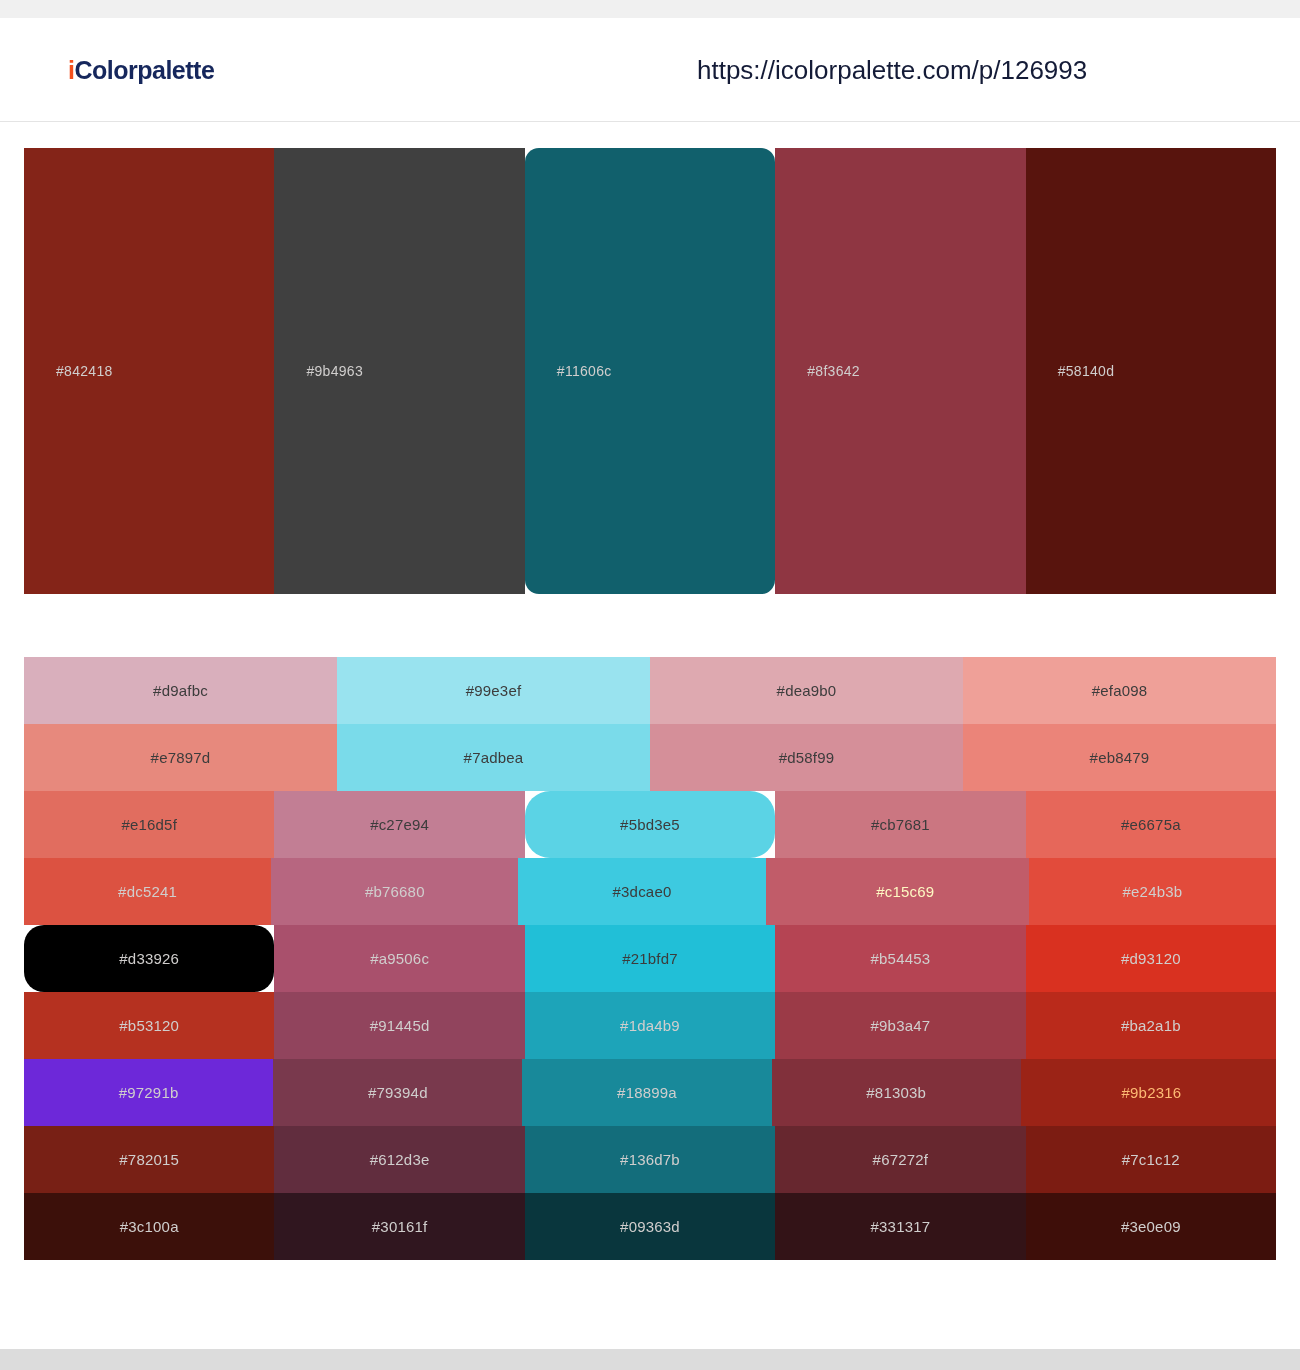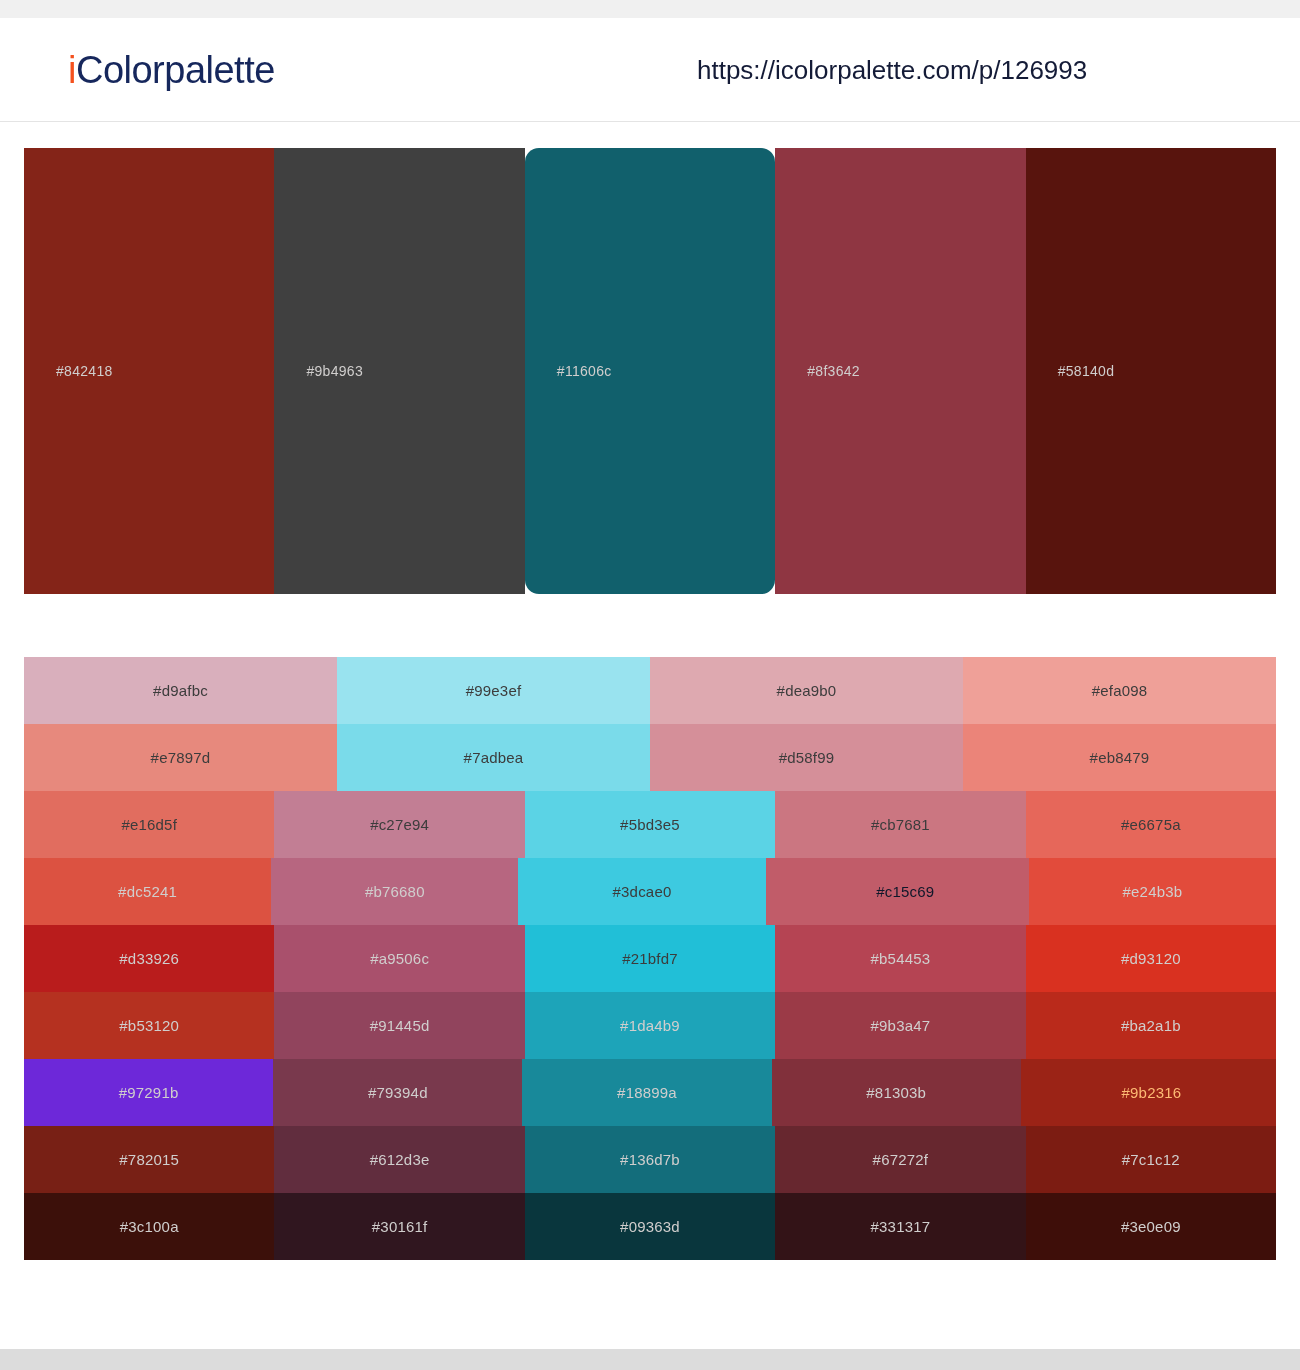--- a/index.html
+++ b/index.html
@@ -33,22 +33,22 @@
     height: 104px;
     background: #ffffff;
     border-bottom: 1px solid #e4e4e4;
     box-sizing: border-box;
   }
   .logo {
     position: absolute;
     left: 68px;
     top: 50%;
     transform: translateY(-50%);
-    font-size: 38px;
-    font-weight: normal;
+    font-size: 25px;
+    font-weight: bold;
     letter-spacing: -0.5px;
     white-space: nowrap;
   }
   .logo .logo-i { color: #f4511e; }
   .logo .logo-rest { color: #16275c; }
 
   .page-url {
     position: absolute;
     left: 697px;
     top: 50%;
@@ -159,33 +159,33 @@
     </div>
     <div class="shade-row">
       <div class="shade-cell" style="background: rgb(231, 137, 125); color: rgb(60, 60, 60);">#e7897d</div>
       <div class="shade-cell" style="background: rgb(122, 219, 234); color: rgb(60, 60, 60);">#7adbea</div>
       <div class="shade-cell" style="background: rgb(213, 143, 153); color: rgb(60, 60, 60);">#d58f99</div>
       <div class="shade-cell" style="background: rgb(235, 132, 121); color: rgb(60, 60, 60);">#eb8479</div>
     </div>
     <div class="shade-row">
       <div class="shade-cell" style="background: rgb(225, 109, 95); color: rgb(60, 60, 60);">#e16d5f</div>
       <div class="shade-cell" style="background: rgb(194, 126, 148); color: rgb(60, 60, 60);">#c27e94</div>
-      <div class="shade-cell" style="background: rgb(91, 211, 229); color: rgb(60, 60, 60);">#5bd3e5</div>
+      <div class="shade-cell" style="background: rgb(91, 211, 229); color: rgb(60, 60, 60); border-radius: 25px;">#5bd3e5</div>
       <div class="shade-cell" style="background: rgb(203, 118, 129); color: rgb(60, 60, 60);">#cb7681</div>
       <div class="shade-cell" style="background: rgb(230, 103, 90); color: rgb(60, 60, 60);">#e6675a</div>
     </div>
     <div class="shade-row">
       <div class="shade-cell" style="background: rgb(220, 82, 65); color: rgb(208, 206, 205);">#dc5241</div>
       <div class="shade-cell" style="background: rgb(183, 102, 128); color: rgb(208, 206, 205);">#b76680</div>
       <div class="shade-cell" style="background: rgb(61, 202, 224); color: rgb(60, 60, 60);">#3dcae0</div>
-      <div class="shade-cell" style="background: rgb(193, 92, 105); color: #0f172a; padding-left: 16px;">#c15c69</div>
+      <div class="shade-cell" style="background: rgb(193, 92, 105); color: #fef9c3; padding-left: 16px;">#c15c69</div>
       <div class="shade-cell" style="background: rgb(226, 75, 59); color: rgb(208, 206, 205);">#e24b3b</div>
     </div>
     <div class="shade-row">
-      <div class="shade-cell" style="background: #b91c1c; color: rgb(208, 206, 205);">#d33926</div>
+      <div class="shade-cell" style="background: #000000; color: rgb(208, 206, 205); border-radius: 20px;">#d33926</div>
       <div class="shade-cell" style="background: rgb(169, 80, 108); color: rgb(208, 206, 205);">#a9506c</div>
       <div class="shade-cell" style="background: rgb(33, 191, 215); color: rgb(60, 60, 60);">#21bfd7</div>
       <div class="shade-cell" style="background: rgb(181, 68, 83); color: rgb(208, 206, 205);">#b54453</div>
       <div class="shade-cell" style="background: rgb(217, 49, 32); color: rgb(208, 206, 205);">#d93120</div>
     </div>
     <div class="shade-row">
       <div class="shade-cell" style="background: rgb(181, 49, 32); color: rgb(208, 206, 205);">#b53120</div>
       <div class="shade-cell" style="background: rgb(145, 68, 93); color: rgb(208, 206, 205);">#91445d</div>
       <div class="shade-cell" style="background: rgb(29, 164, 185); color: rgb(208, 206, 205);">#1da4b9</div>
       <div class="shade-cell" style="background: rgb(155, 58, 71); color: rgb(208, 206, 205);">#9b3a47</div>

